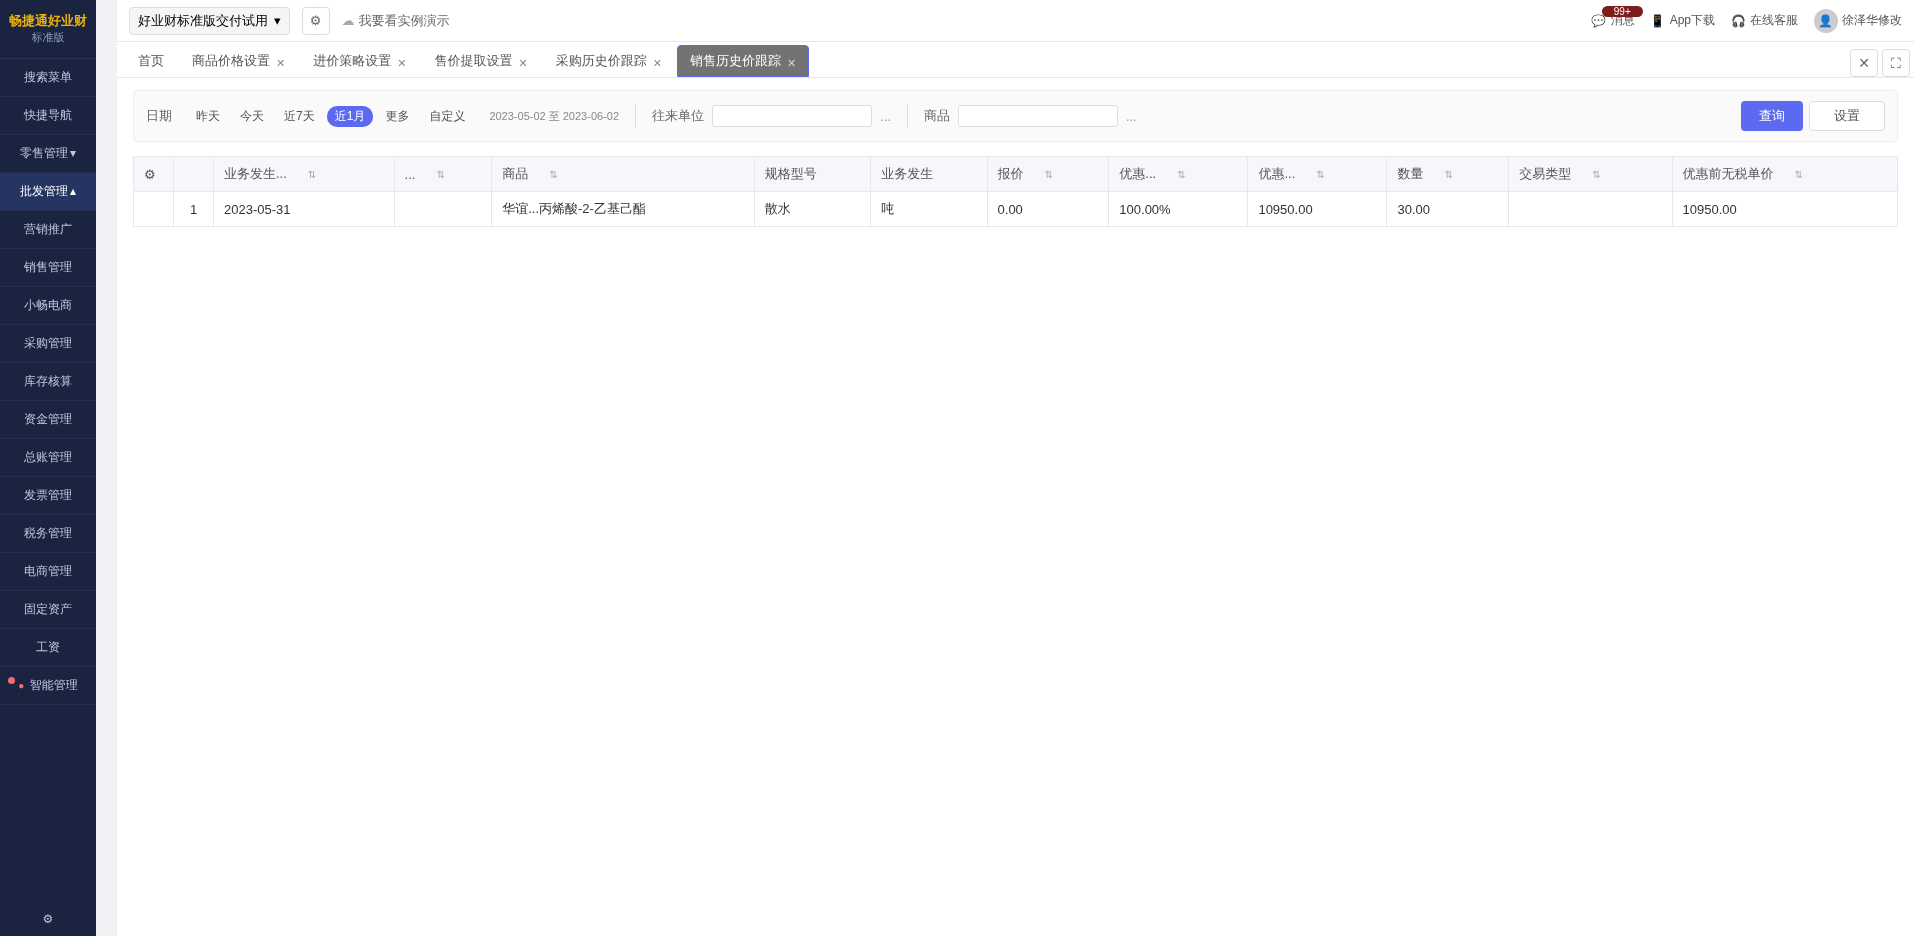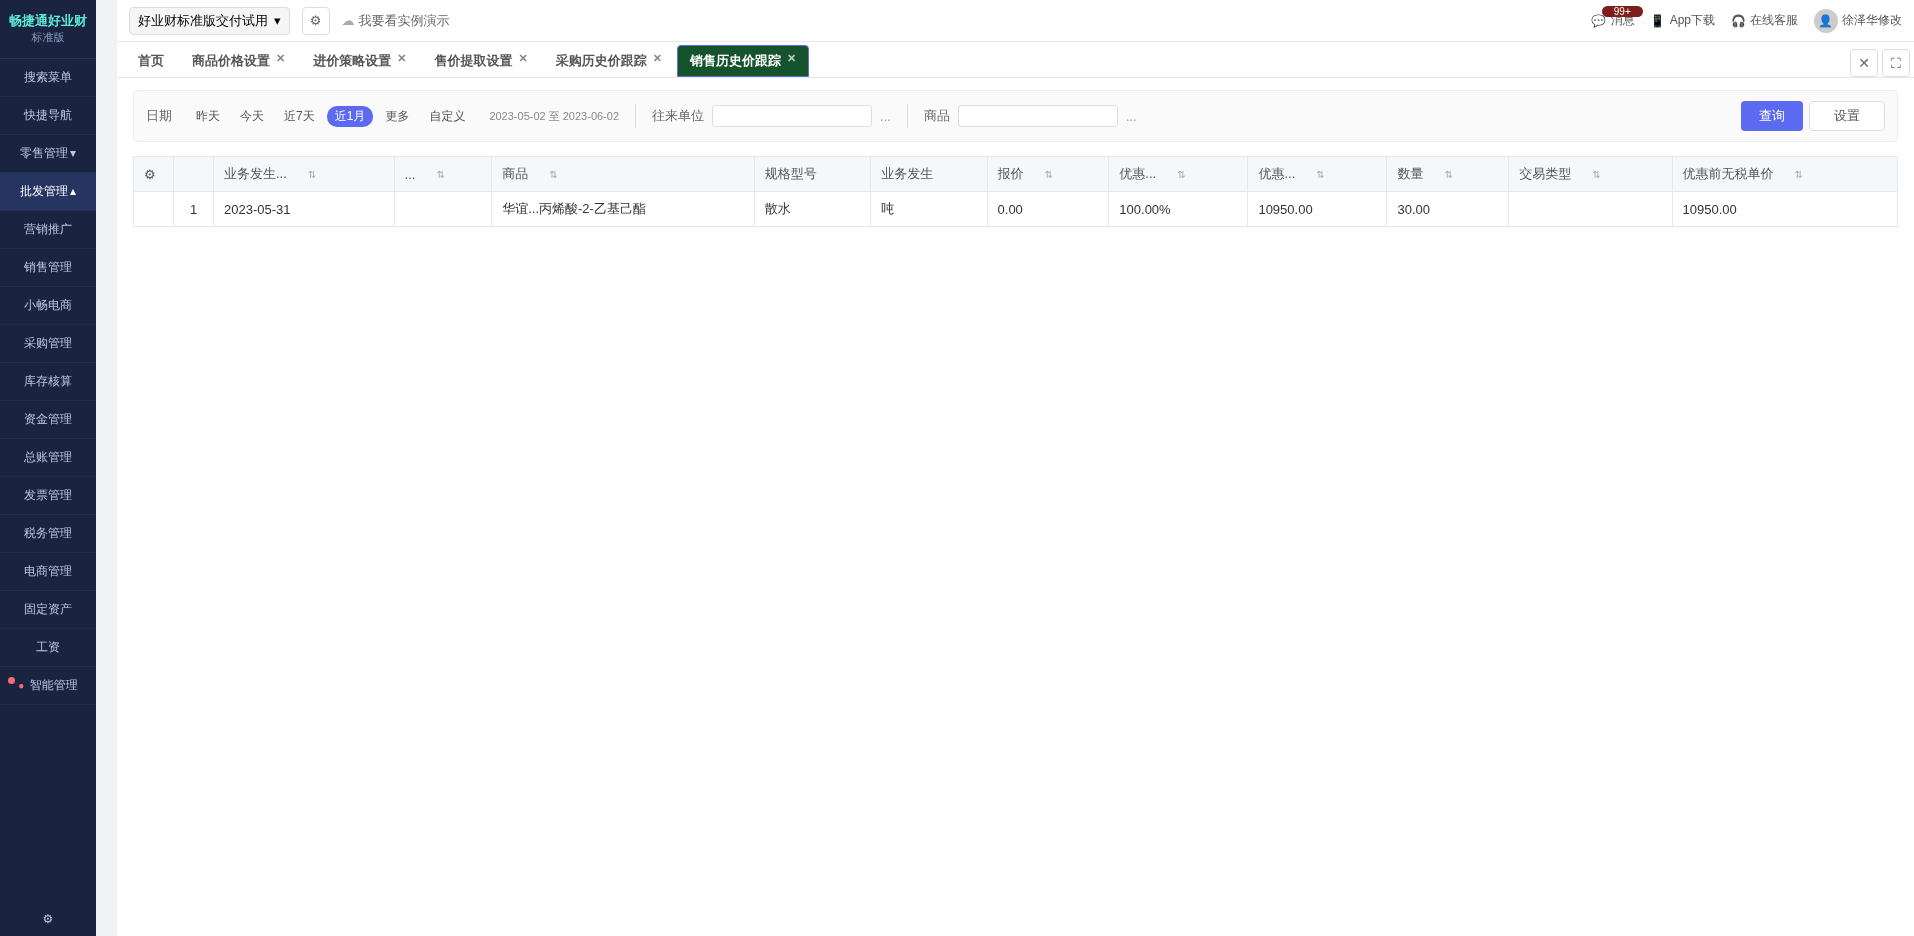--- a/index.html
+++ b/index.html
@@ -16,21 +16,21 @@
       height: 100%;
     }
     .sidebar-logo {
       padding: 12px 8px;
       text-align: center;
       font-size: 11px;
       color: #aab;
       border-bottom: 1px solid #2a3460;
       line-height: 1.4;
     }
-    .sidebar-logo .logo-title { font-size: 13px; font-weight: bold; color: #5eead4; }
+    .sidebar-logo .logo-title { font-size: 13px; font-weight: bold; color: #eab308; }
     .sidebar-logo .logo-sub { color: #8899bb; font-size: 11px; }
     .sidebar-item {
       padding: 10px 4px;
       text-align: center;
       cursor: pointer;
       color: #bcc8e0;
       font-size: 12px;
       border-bottom: 1px solid #222d50;
     }
     .sidebar-item.active { background: #253460; color: #fff; }
@@ -119,27 +119,26 @@
       border-bottom: 1px solid #e8e8e8;
       gap: 2px;
     }
     .tab {
       padding: 6px 12px;
       font-size: 13px;
       cursor: pointer;
       color: #555;
       border-radius: 4px 4px 0 0;
       border: 1px solid transparent;
-      display: flex; align-items: flex-start; gap: 6px;
+      display: flex; align-items: flex-end; gap: 6px;
       white-space: nowrap;
       height: 32px;
-      font-weight: bold;
     }
     .tab.active {
-      background: #14532d;
+      background: #737373;
       color: #fff;
       border-color: #5b6af0;
     }
     .tab .close-btn { font-size: 11px; opacity: 0.7; }
     .tab.active .close-btn { color: #fff; }
     .tabbar-right {
       margin-left: auto;
       display: flex; align-items: center;
       padding-right: 4px;
       gap: 4px;

